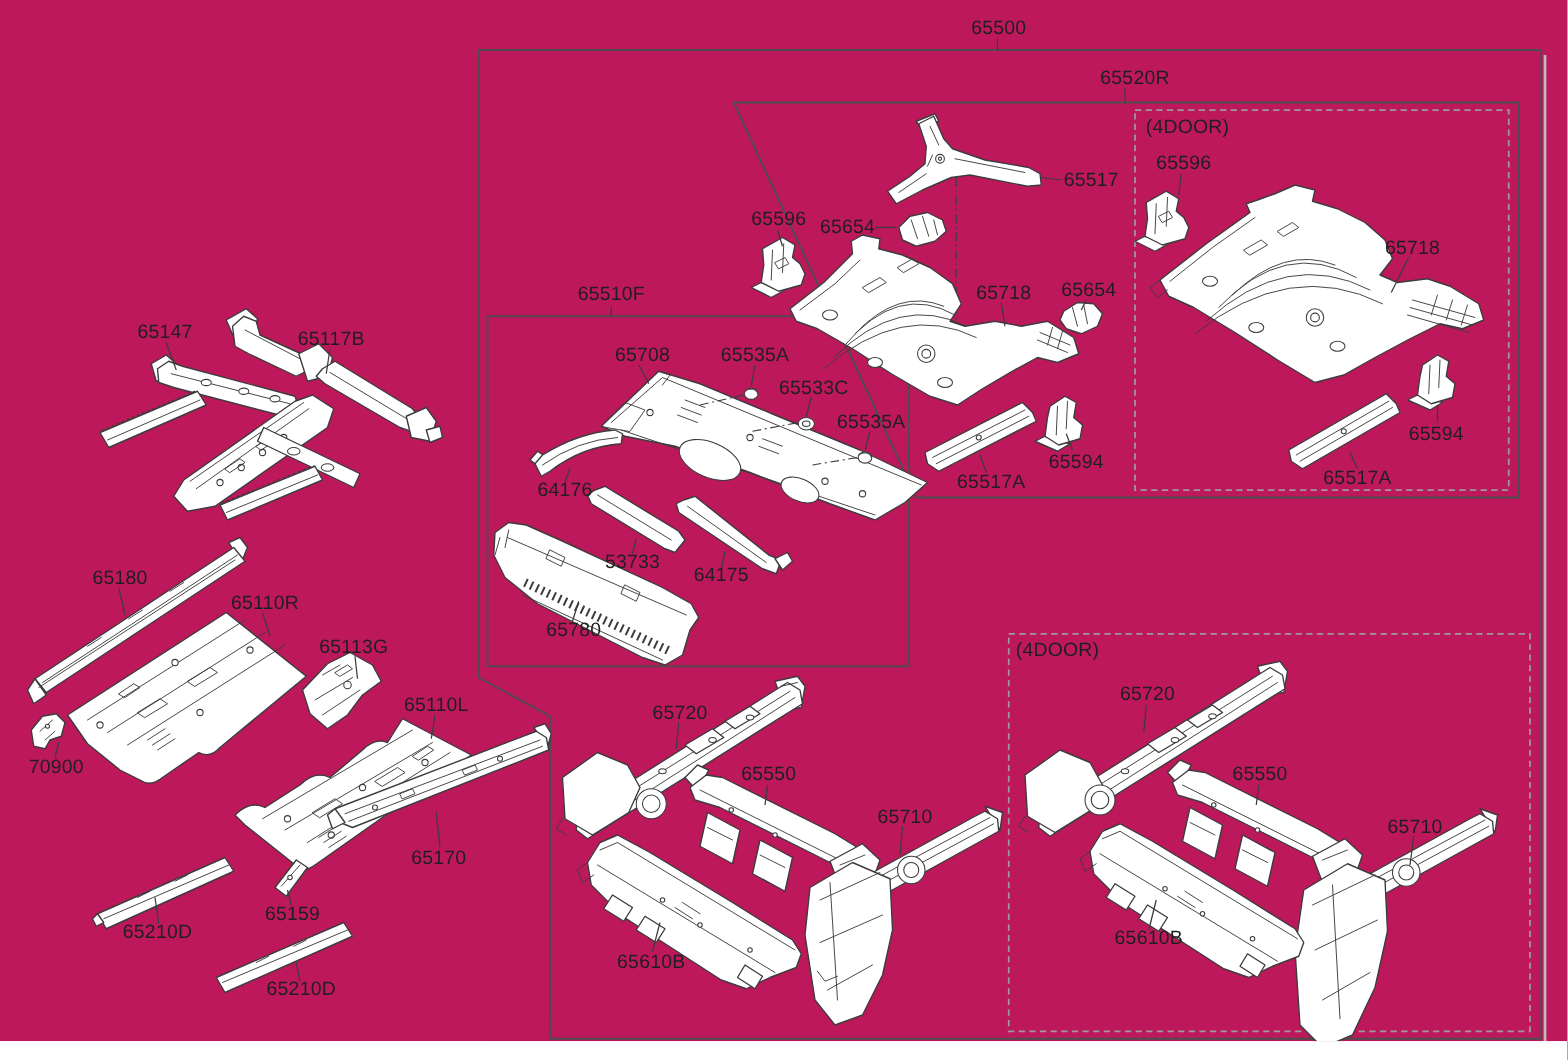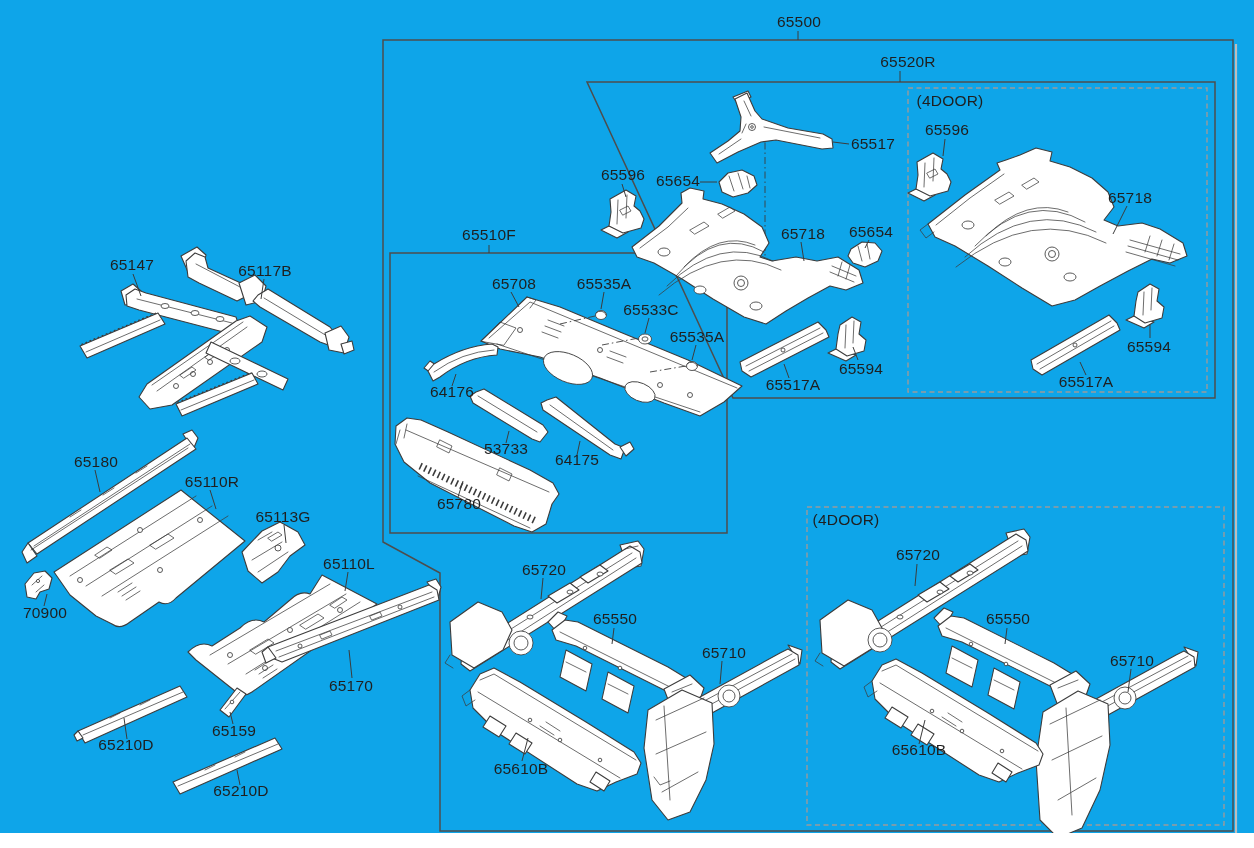--- a/index.html
+++ b/index.html
@@ -1,16 +1,16 @@
 <!DOCTYPE html>
 <html><head>
 <meta charset="utf-8">
 <style>
   html,body { margin:0; padding:0; background:#ffffff; }
-  .stage { position:relative; width:1254px; height:833px; background:#0ea5e9; overflow:hidden; }
+  .stage { position:relative; width:1254px; height:833px; background:#be185d; overflow:hidden; }
   svg { display:block; }
   text { font-family:"Liberation Sans", sans-serif; font-size:15.5px; fill:#1f1f1f; letter-spacing:0.2px; }
   .p    { fill:#ffffff; stroke:#3c3c3c; stroke-width:1.1; stroke-linejoin:round; stroke-linecap:round; }
   .d    { fill:none; stroke:#3c3c3c; stroke-width:0.75; stroke-linejoin:round; stroke-linecap:round; }
   .hole { fill:#ffffff; stroke:#3c3c3c; stroke-width:0.85; }
   .ldr  { fill:none; stroke:#3c3c3c; stroke-width:1; }
   .dashdot { fill:none; stroke:#3c3c3c; stroke-width:0.9; stroke-dasharray:7 3 1.5 3; }
   .serr { fill:none; stroke:#3c3c3c; stroke-width:4.5; stroke-dasharray:1.8 2.6; }
   .slats{ fill:none; stroke:#3c3c3c; stroke-width:7; stroke-dasharray:1.6 3.4; }
   .box  { fill:none; stroke:#4d4d4d; stroke-width:1.5; }

